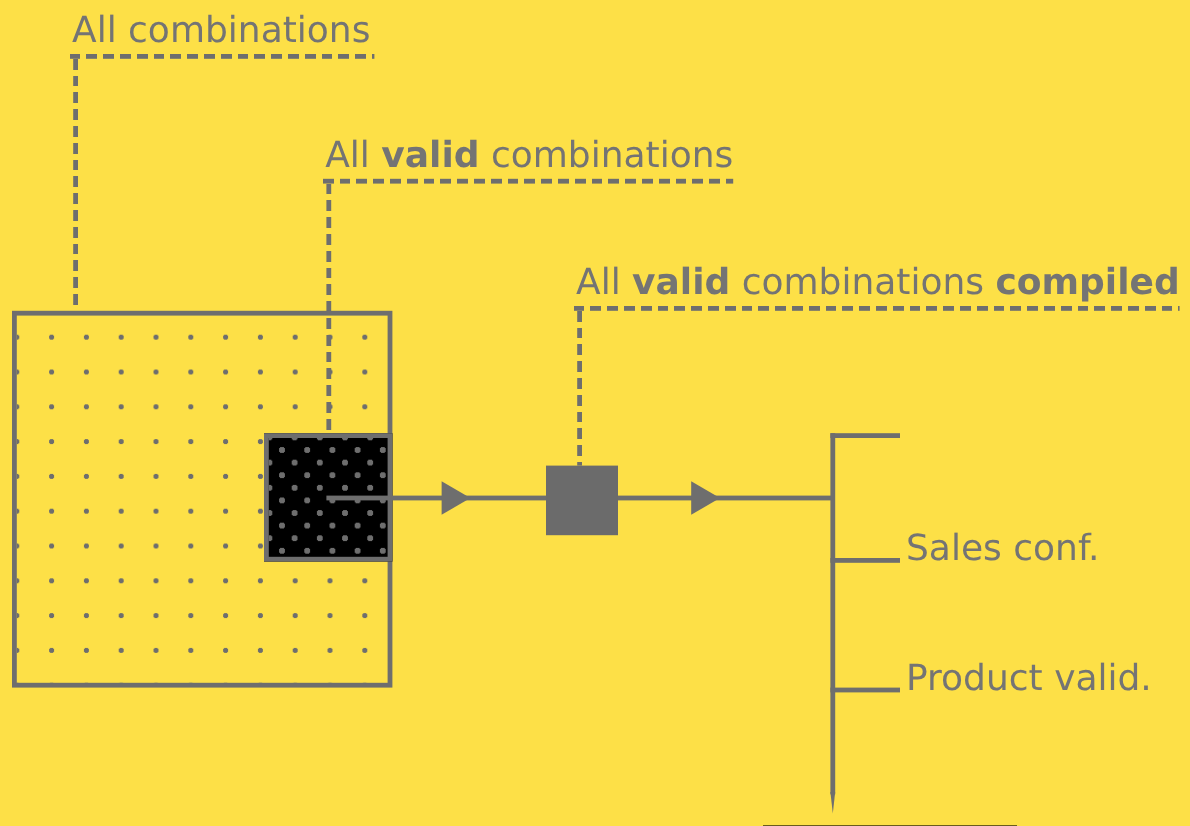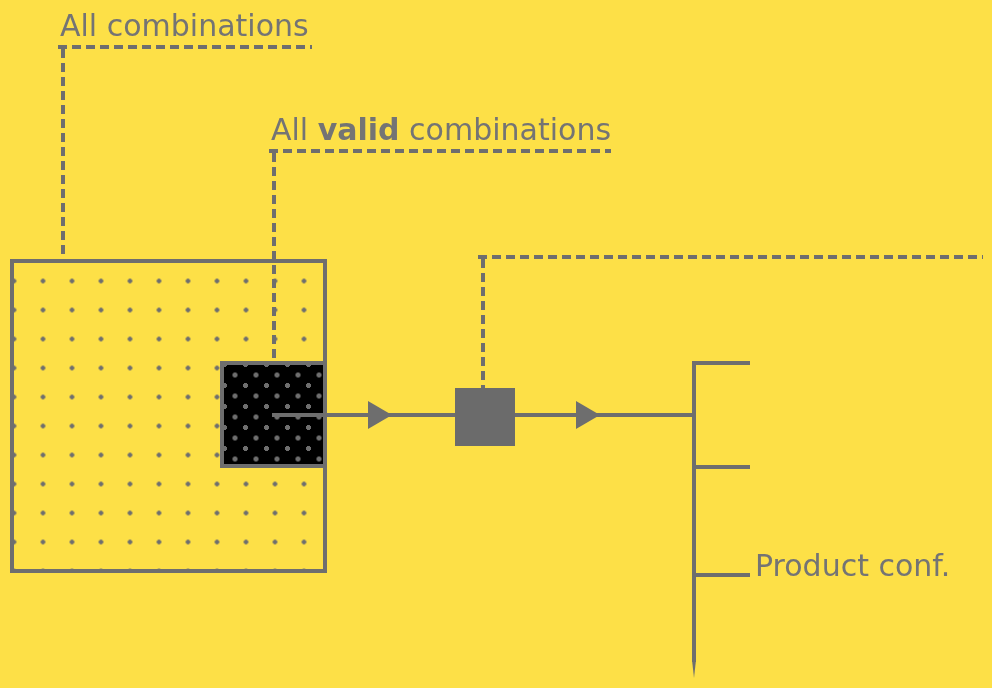--- a/index.html
+++ b/index.html
@@ -88,20 +88,21 @@
 <div id="canvas">
 
   <div class="txt" style="left:60px; top:10px;"><span>All combinations</span></div>
   <div class="hdash" style="left:58px; top:45px; width:254px;"></div>
   <div class="vdash" style="left:61px; top:49px; height:210px;"></div>
 
   <div class="txt" style="left:271px; top:114px;"><span>All </span><b>valid</b><span> combinations</span></div>
   <div class="hdash" style="left:269px; top:149px; width:342px;"></div>
   <div class="vdash" style="left:272px; top:153px; height:208px;"></div>
 
+  <div class="txt" style="left:480px; top:220px;"><span>All </span><b>valid</b><span> combinations </span><b>compiled</b></div>
   <div class="hdash" style="left:478px; top:255px; width:505px;"></div>
   <div class="vdash" style="left:481px; top:259px; height:129px;"></div>
 
   <div id="big-box"></div>
 
   <div id="small-box"></div>
 
   <div class="solid-h" style="left:272px; top:413px; width:183px;"></div>
   <div class="arrowhead" style="left:368px; top:401px;"></div>
 
@@ -109,15 +110,16 @@
 
   <div class="solid-h" style="left:515px; top:413px; width:179px;"></div>
   <div class="arrowhead" style="left:576px; top:401px;"></div>
 
   <div class="solid-v" style="left:692px; top:361px; height:301px;"></div>
   <div id="bracket-tail"></div>
   <div class="solid-h" style="left:692px; top:361px; width:58px;"></div>
   <div class="solid-h" style="left:692px; top:465px; width:58px;"></div>
   <div class="solid-h" style="left:692px; top:573px; width:58px;"></div>
 
-  <div class="txt" style="left:755px; top:550px;">Product conf.</div>
+  <div class="txt" style="left:755px; top:442px;">Sales conf.</div>
+  <div class="txt" style="left:755px; top:550px;">Product valid.</div>
 
 </div>
 
 </body></html>

